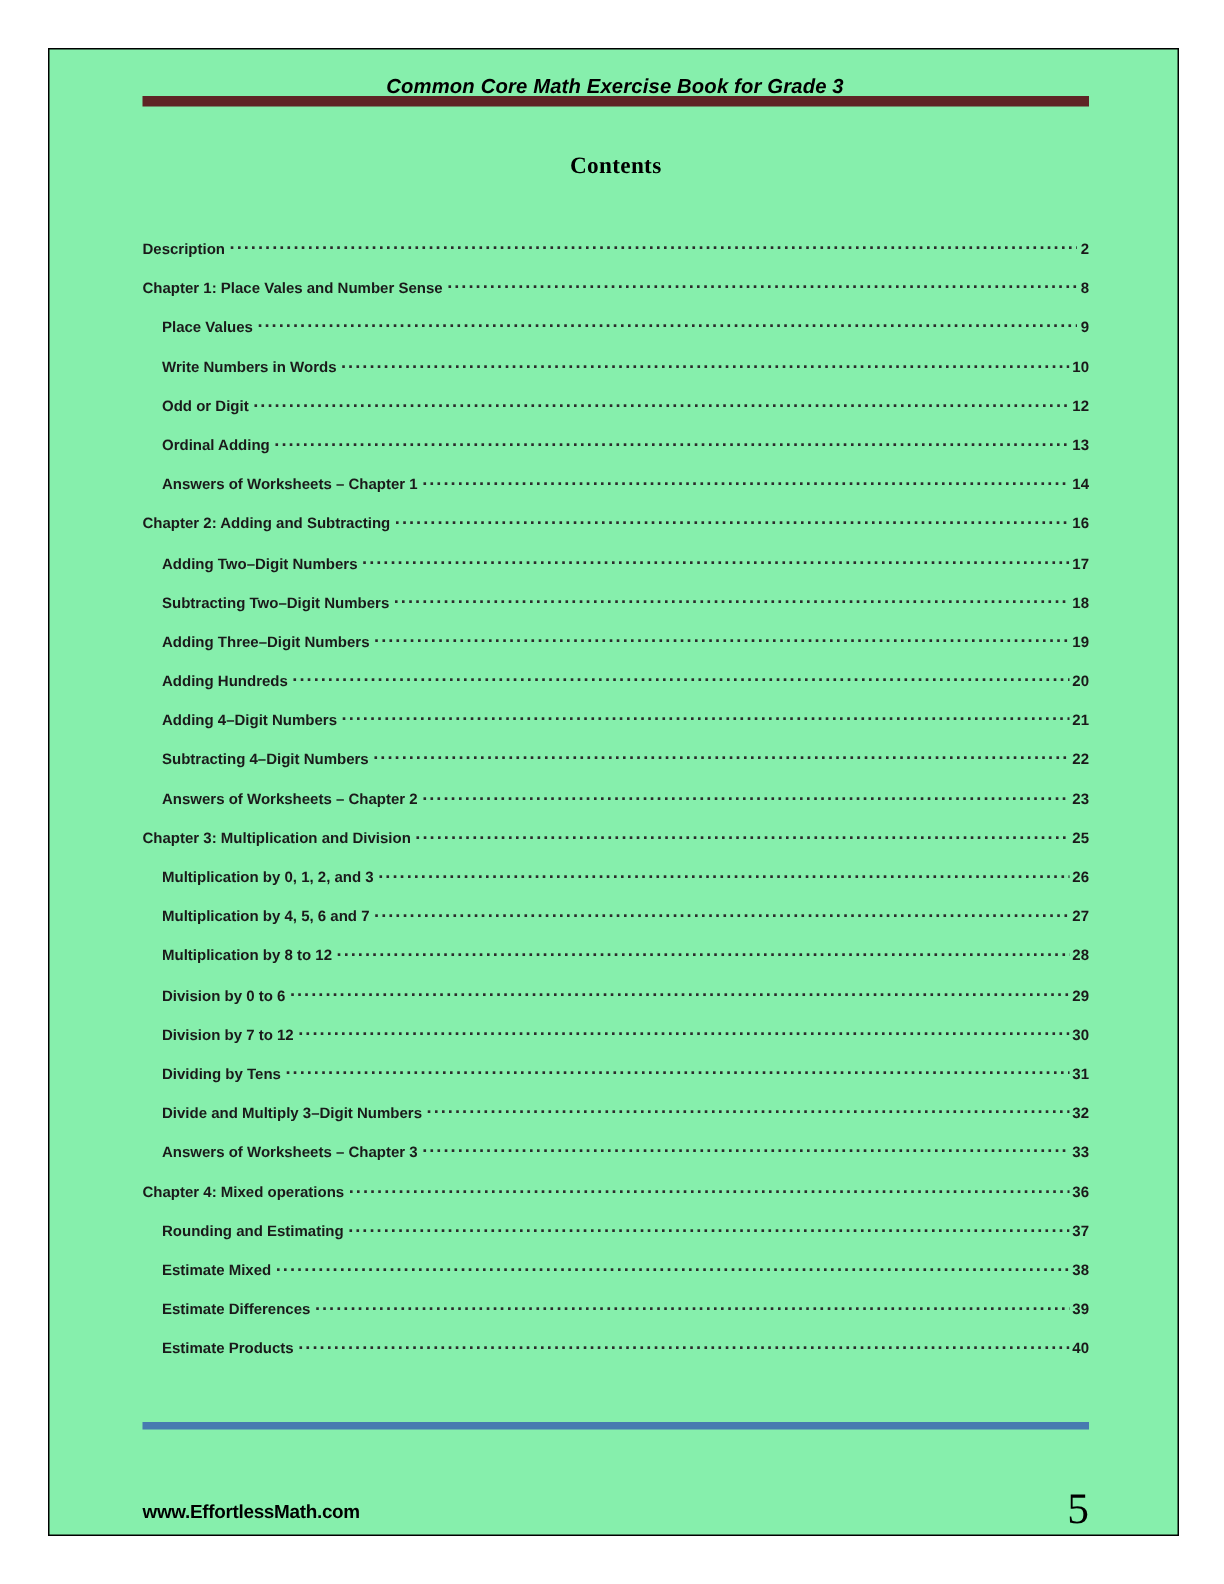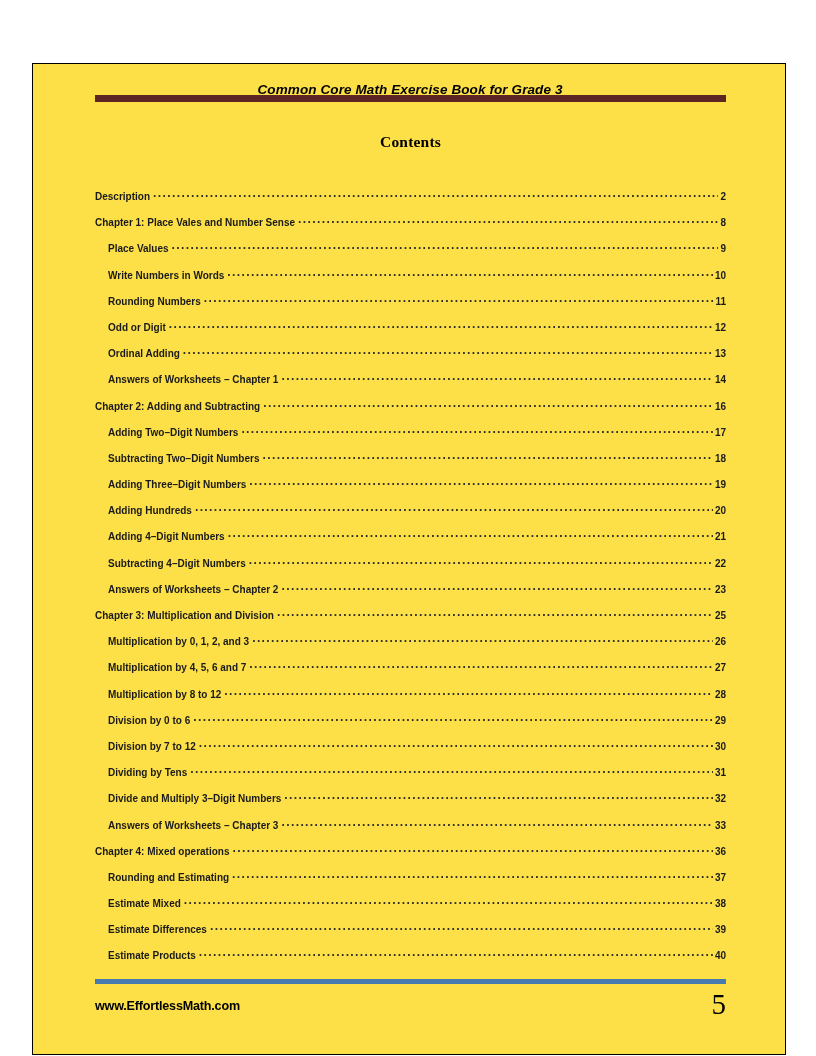--- a/index.html
+++ b/index.html
@@ -17,23 +17,22 @@
 
   
   .page-frame {
     position: absolute;
     left: 32px;
     top: 32px;
     width: 754px;
     height: 992px;
     border: 1px solid #000000;
     box-sizing: border-box;
-    background: #fde047;
+    background: #86efac;
     overflow: hidden;
-    margin-top: 31px;
   }
 
   
   .running-header {
     position: absolute;
     left: 62px;       
     top: 16px;
     width: 630px;
     text-align: center;
   }
@@ -124,21 +123,21 @@
     position: absolute;
     left: 62px;
     top: 915px;
     width: 631px;
     height: 5px;
     background: #477BB0;
   }
   .footer {
     position: absolute;
     left: 62px;
-    top: 926px;
+    top: 959px;
     width: 631px;
     height: 40px;
   }
   .footer-site {
     position: absolute;
     left: 0;
     top: 9px;
     font-size: 12.6px;
     font-weight: bold;
     color: #000000;
@@ -182,25 +181,20 @@
         <span class="toc-label">Place Values</span>
         <span class="toc-leader"></span>
         <span class="toc-page">9</span>
       </div>
       <div class="toc-row level-2">
         <span class="toc-label">Write Numbers in Words</span>
         <span class="toc-leader"></span>
         <span class="toc-page">10</span>
       </div>
       <div class="toc-row level-2">
-        <span class="toc-label">Rounding Numbers</span>
-        <span class="toc-leader"></span>
-        <span class="toc-page">11</span>
-      </div>
-      <div class="toc-row level-2">
         <span class="toc-label">Odd or Digit</span>
         <span class="toc-leader"></span>
         <span class="toc-page">12</span>
       </div>
       <div class="toc-row level-2">
         <span class="toc-label">Ordinal Adding</span>
         <span class="toc-leader"></span>
         <span class="toc-page">13</span>
       </div>
       <div class="toc-row level-2">

